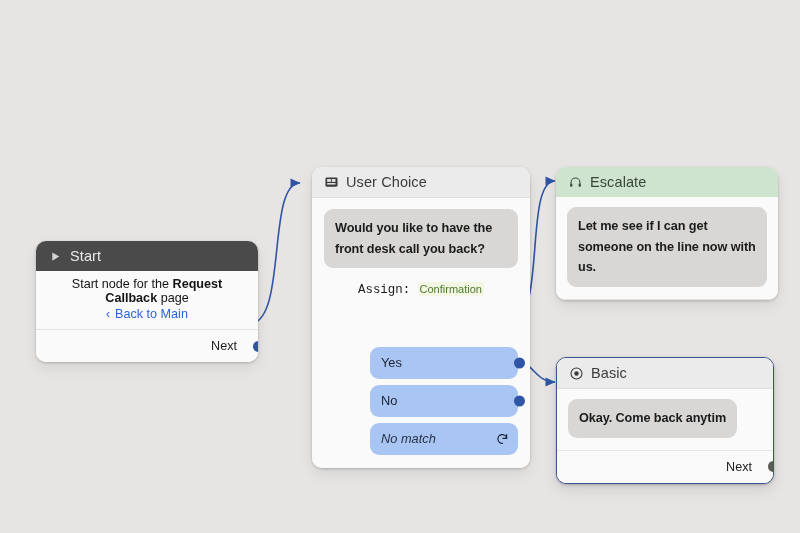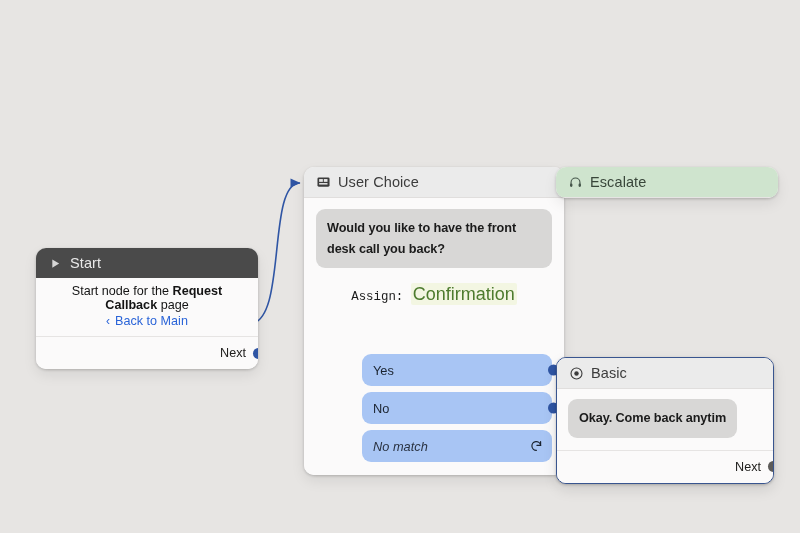--- a/index.html
+++ b/index.html
@@ -71,21 +71,21 @@
     padding: 10px 12px 11px 12px;
     font-size: 13px;
     color: #1d1d1d;
     line-height: 1.35;
     background: #fbfafa;
   }
 
   .divider { height: 1px; background: #e6e4e3; }
 
   
-  #node-start { left: 36px; top: 248px; width: 222px; }
+  #node-start { left: 36px; top: 241px; width: 222px; }
   #node-start .start-desc {
     text-align: center;
     font-size: 12.6px;
     color: #141414;
     padding: 6px 10px 0 10px;
     background: #fbfafa;
   }
   #node-start .start-desc b { font-weight: bold; }
   #node-start .back-row {
     display: flex;
@@ -104,21 +104,21 @@
   #node-start .chev {
     color: #2a64d8;
     font-size: 12px;
     line-height: 1;
   }
 
   .port-row {
     display: flex;
     align-items: center;
     justify-content: flex-end;
-    gap: 7px;
+    gap: 16px;
     padding: 6px 10px 6px 12px;
     font-size: 12.6px;
     color: #22211f;
     background: #fbfafa;
   }
   .port-row.tall { padding-top: 9px; padding-bottom: 9px; }
 
   .dot {
     width: 11px; height: 11px;
     border-radius: 50%;
@@ -134,37 +134,37 @@
     border-radius: 9px;
     padding: 9px 11px;
     font-size: 12.7px;
     color: #1b1b1b;
     line-height: 1.62;
     letter-spacing: -0.1px;
     font-weight: bold;
   }
 
   
-  #node-choice { left: 304px; top: 167px; width: 260px; }
+  #node-choice { left: 312px; top: 167px; width: 218px; }
   #node-choice .node-body { padding: 11px 12px 13px 12px; }
 
   .assign-row {
     text-align: center;
     font-family: "Liberation Mono", monospace;
     font-size: 12.4px;
     margin: 14px 0 16px 0;
     color: #1b1b1b;
   }
   .assign-val {
     color: #4d7b2e;
     background: #f3f6e2;
     padding: 1px 2px;
     border-radius: 2px;
     font-family: "Liberation Sans", sans-serif;
-    font-size: 18px;
+    font-size: 11px;
   }
 
   .choice-list {
     display: flex;
     flex-direction: column;
     gap: 6px;
     padding-left: 46px;
     margin-top: 48px;
   }
   .choice {
@@ -316,20 +316,23 @@
       <span class="hdr-icon">
         <svg viewBox="0 0 14 14" width="13" height="13" fill="none" stroke="#45564a" stroke-width="1.2" stroke-linecap="round">
           <path d="M2.2 9 V7 A4.8 4.8 0 0 1 11.8 7 V9"></path>
           <rect x="1.1" y="8.2" width="2.6" height="3.6" rx="1.2" fill="#45564a" stroke="none"></rect>
           <rect x="10.3" y="8.2" width="2.6" height="3.6" rx="1.2" fill="#45564a" stroke="none"></rect>
         </svg>
       </span>
       <span>Escalate</span>
     </div>
 
+    <div class="node-body">
+      <div class="bubble">Let me see if I can get someone on the line now with us.</div>
+    </div>
 
     <div class="divider"></div>
 
   </div>
 
   <div class="node selected" id="node-basic">
     <div class="node-header hdr-grey">
       <span class="hdr-icon">
         <svg viewBox="0 0 14 14" width="13" height="13">
           <circle cx="7" cy="7" r="5.9" fill="none" stroke="#3c3c3c" stroke-width="1.2"></circle>

